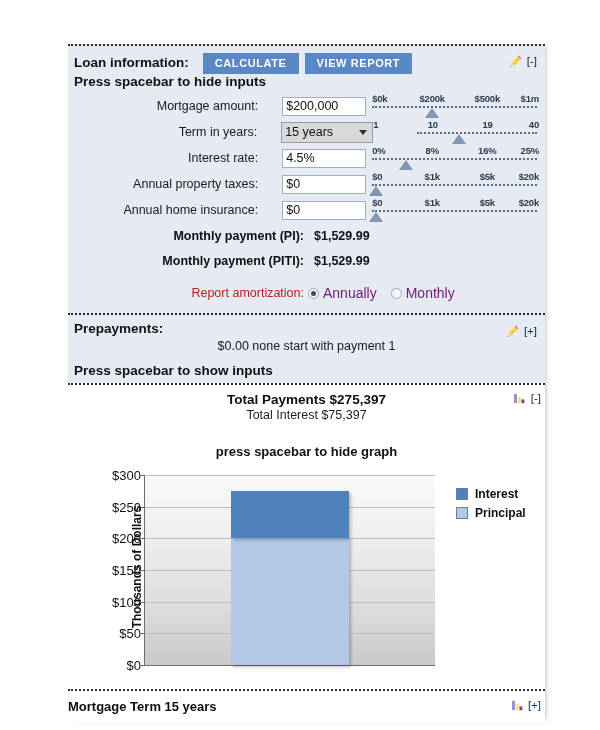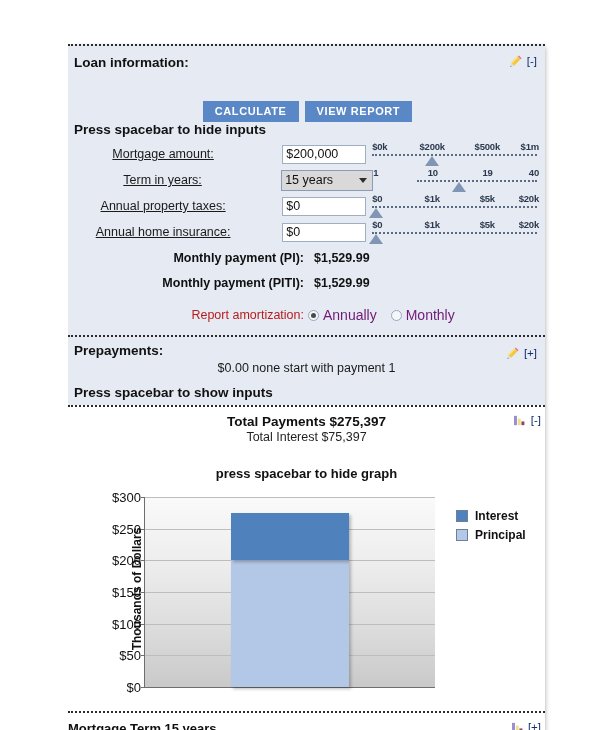--- a/index.html
+++ b/index.html
@@ -43,39 +43,38 @@
   .btns { display: flex; gap: 6px; margin-left: 14px; padding-top: 2px; }
   .btn {
     background: #5a87c5;
     color: #ffffff;
     font-size: 11px; font-weight: bold;
     letter-spacing: .6px;
     padding: 4px 12px 5px 12px;
     border: 0; cursor: pointer;
     line-height: 12px;
     font-family: "Liberation Sans", sans-serif;
-    margin-top: 48px;
   }
   .hdr-tools {
     margin-left: auto; display: flex; align-items: center;
     gap: 4px; padding-top: 3px; padding-right: 2px;
   }
   .toggle {
     font-size: 11.5px; color: #12306b; font-weight: normal;
     cursor: pointer; line-height: 12px;
   }
 
   
   .frow {
     display: flex; align-items: center;
     height: 26px; padding: 0 6px 0 0;
   }
   .flabel {
-    width: 236px; text-align: center; padding-right: 24px;
-    font-size: 12.5px; color: #1a1a1a; white-space: nowrap; text-decoration: underline;
+    width: 236px; text-align: right; padding-right: 24px;
+    font-size: 12.5px; color: #1a1a1a; white-space: nowrap;
   }
   .finput {
     width: 84px; height: 19px;
     border: 1px solid #a0aec4; background: #ffffff;
     font-size: 12.5px; color: #111;
     padding: 0 2px 1px 3px; margin: 0;
     font-family: "Liberation Sans", sans-serif;
     box-sizing: border-box;
   }
   select.finput {
@@ -280,20 +279,34 @@
             <span class="stick first" style="left:0">1</span>
             <span class="stick" style="left:36%">10</span>
             <span class="stick" style="left:69%">19</span>
             <span class="stick last">40</span>
           </div>
           <div class="strack" style="left:44px"></div>
           <div class="sthumb" style="left:52%"></div>
         </div>
       </div>
 
+      <div class="frow">
+        <div class="flabel">Interest rate:</div>
+        <input class="finput" value="4.5%" style="">
+        <div class="slider">
+          <div class="sticks">
+            <span class="stick first" style="left:0">0%</span>
+            <span class="stick" style="left:36%">8%</span>
+            <span class="stick" style="left:69%">16%</span>
+            <span class="stick last">25%</span>
+          </div>
+          <div class="strack"></div>
+          <div class="sthumb" style="left:20%"></div>
+        </div>
+      </div>
 
       <div class="frow">
         <div class="flabel">Annual property taxes:</div>
         <input class="finput" value="$0" style="">
         <div class="slider">
           <div class="sticks">
             <span class="stick first" style="left:0">$0</span>
             <span class="stick" style="left:36%">$1k</span>
             <span class="stick" style="left:69%">$5k</span>
             <span class="stick last">$20k</span>

